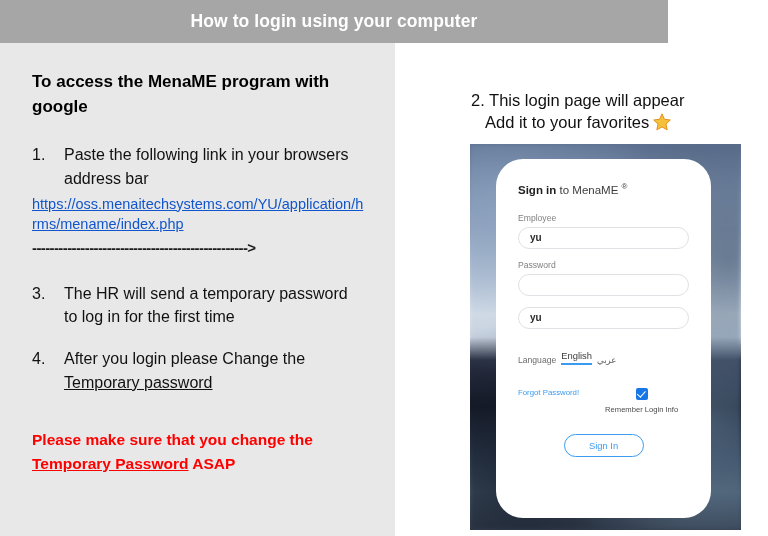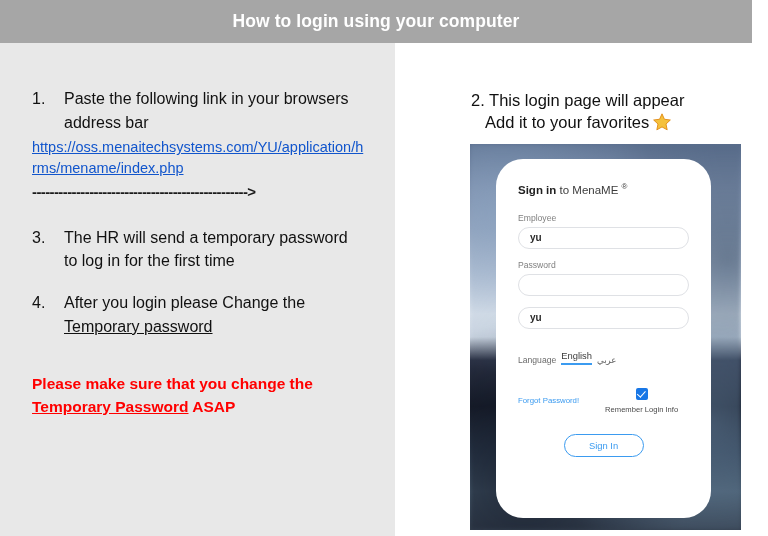--- a/index.html
+++ b/index.html
@@ -11,21 +11,21 @@
     background: #ffffff;
     font-family: "Liberation Sans", sans-serif;
     overflow: hidden;
     position: relative;
   }
 
   
   .header-bar {
     position: absolute;
     top: 0; left: 0;
-    width: 752px;
+    width: 668px;
     height: 43px;
     background: #a6a6a6;
     display: flex;
     align-items: center;
     justify-content: center;
   }
   .header-title {
     color: #ffffff;
     font-size: 17.5px;
     font-weight: bold;
@@ -237,21 +237,21 @@
   }
   .lang-ar {
     font-size: 8.6px;
     color: #5a5a5a;
     cursor: pointer;
     direction: rtl;
   }
 
   .options-row {
     display: flex;
-    align-items: center;
+    align-items: flex-start;
     margin-top: 21px;
   }
   .forgot-link {
     font-size: 7.8px;
     color: #3b9bf0;
     cursor: pointer;
     white-space: nowrap;
   }
   .remember-wrap {
     display: flex;
@@ -303,20 +303,21 @@
 </style>
 </head>
 <body>
 
 <div class="header-bar">
   <div class="header-title">How to login using your computer</div>
 </div>
 
 <div class="left-panel">
 
+  <div class="section-heading">To access the MenaME program with google</div>
 
   <div class="steps-list">
 
     <div class="step-row">
       <div class="step-num">1.</div>
       <div class="step-text">Paste the following link in your browsers address bar</div>
     </div>
 
     <a class="link-line">https://oss.menaitechsystems.com/YU/application/hrms/mename/index.php</a>
 

